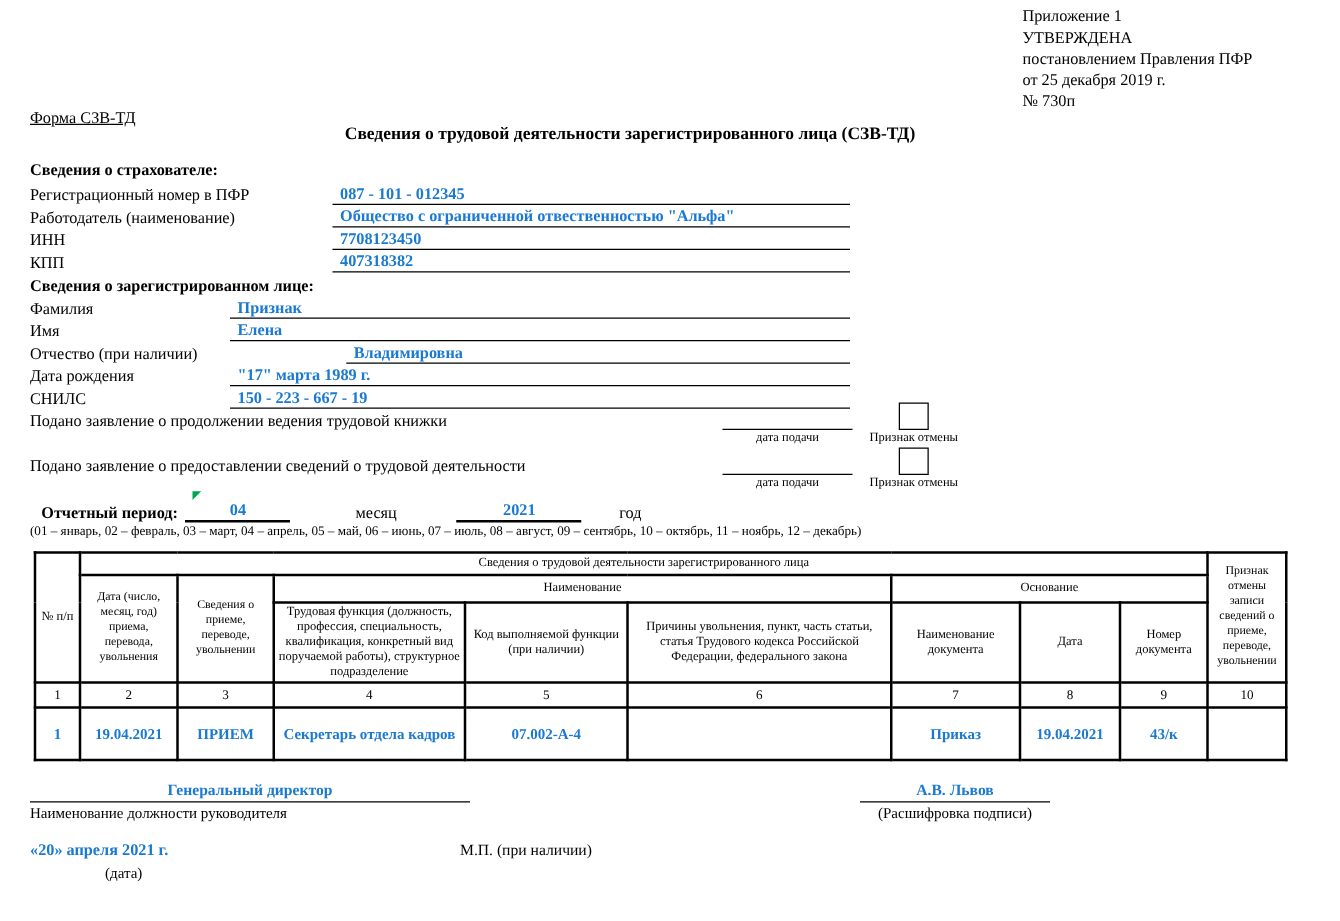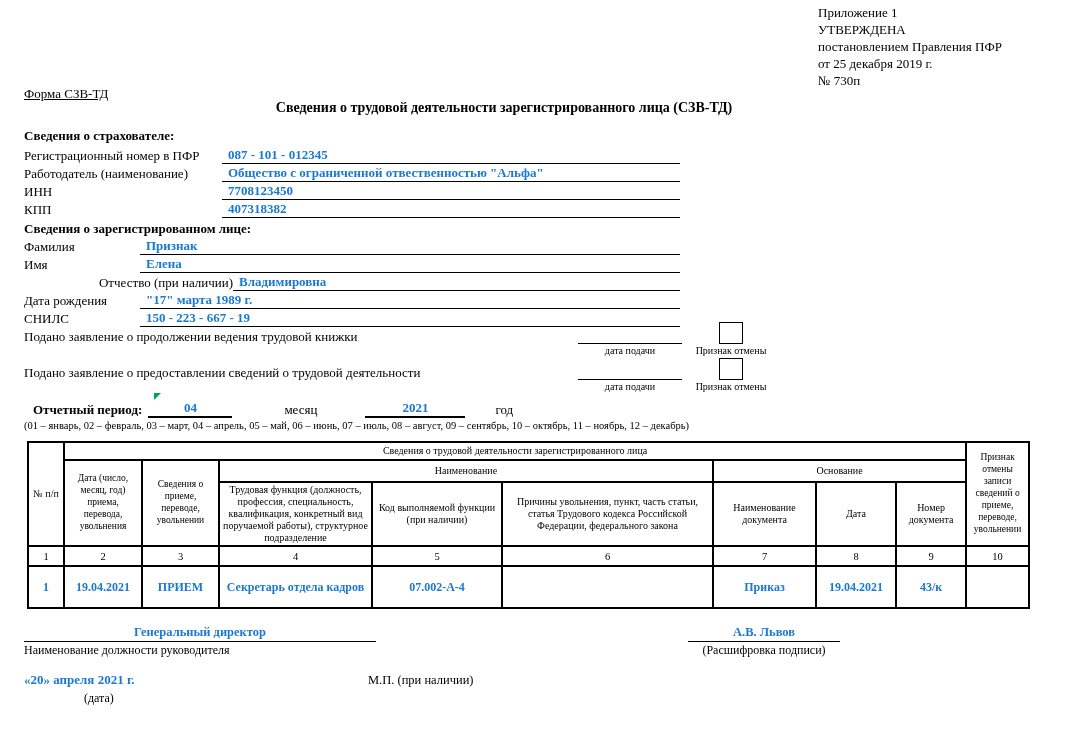--- a/index.html
+++ b/index.html
@@ -6,21 +6,21 @@
   .page{position:relative;width:1072px;height:737px;background:#fff;overflow:hidden;
         font-family:"Liberation Serif","DejaVu Serif",serif;color:#000;}
 
   .approval{position:absolute;left:818px;top:4px;font-size:13px;line-height:17px;}
 
   .form-label{position:absolute;left:24px;top:86px;font-size:13px;text-decoration:underline;}
   .title{position:absolute;left:24px;top:100px;width:960px;text-align:center;font-weight:bold;font-size:14px;}
 
   .sec-heading{position:absolute;left:24px;font-weight:bold;font-size:13px;}
   .fields{position:absolute;left:24px;width:656px;}
-  .frow{display:flex;height:18px;align-items:flex-end;}
+  .frow{display:flex;height:18px;align-items:flex-end;gap:44px;}
   .flabel{font-size:13px;white-space:nowrap;}
   .fvalue{flex:1;border-bottom:1px solid #000;font-size:13px;padding-left:6px;line-height:16px;
           color:#1a79d0;font-weight:bold;white-space:nowrap;}
 
   .statement{position:absolute;left:0;width:1072px;height:40px;}
   .stmt-label{position:absolute;left:24px;top:7px;font-size:13px;}
   .date-group{position:absolute;left:578px;top:0;width:104px;}
   .date-line{height:21px;border-bottom:1.5px solid #000;}
   .date-caption{text-align:center;font-size:10px;padding-top:1px;}
   .chk-group{position:absolute;left:688px;top:0;width:86px;text-align:center;}
@@ -106,21 +106,21 @@
   <div class="fields" style="top:237px;">
     <div class="frow">
       <span class="flabel" style="flex:0 0 116px;">Фамилия</span>
       <span class="fvalue">Признак</span>
     </div>
     <div class="frow">
       <span class="flabel" style="flex:0 0 116px;">Имя</span>
       <span class="fvalue">Елена</span>
     </div>
     <div class="frow">
-      <span class="flabel" style="flex:0 0 209px;text-align:right;">Отчество (при наличии)</span>
+      <span class="flabel" style="flex:0 0 209px;">Отчество (при наличии)</span>
       <span class="fvalue">Владимировна</span>
     </div>
     <div class="frow">
       <span class="flabel" style="flex:0 0 116px;">Дата рождения</span>
       <span class="fvalue">"17"  марта 1989 г.</span>
     </div>
     <div class="frow">
       <span class="flabel" style="flex:0 0 116px;">СНИЛС</span>
       <span class="fvalue">150 - 223 - 667 - 19</span>
     </div>

